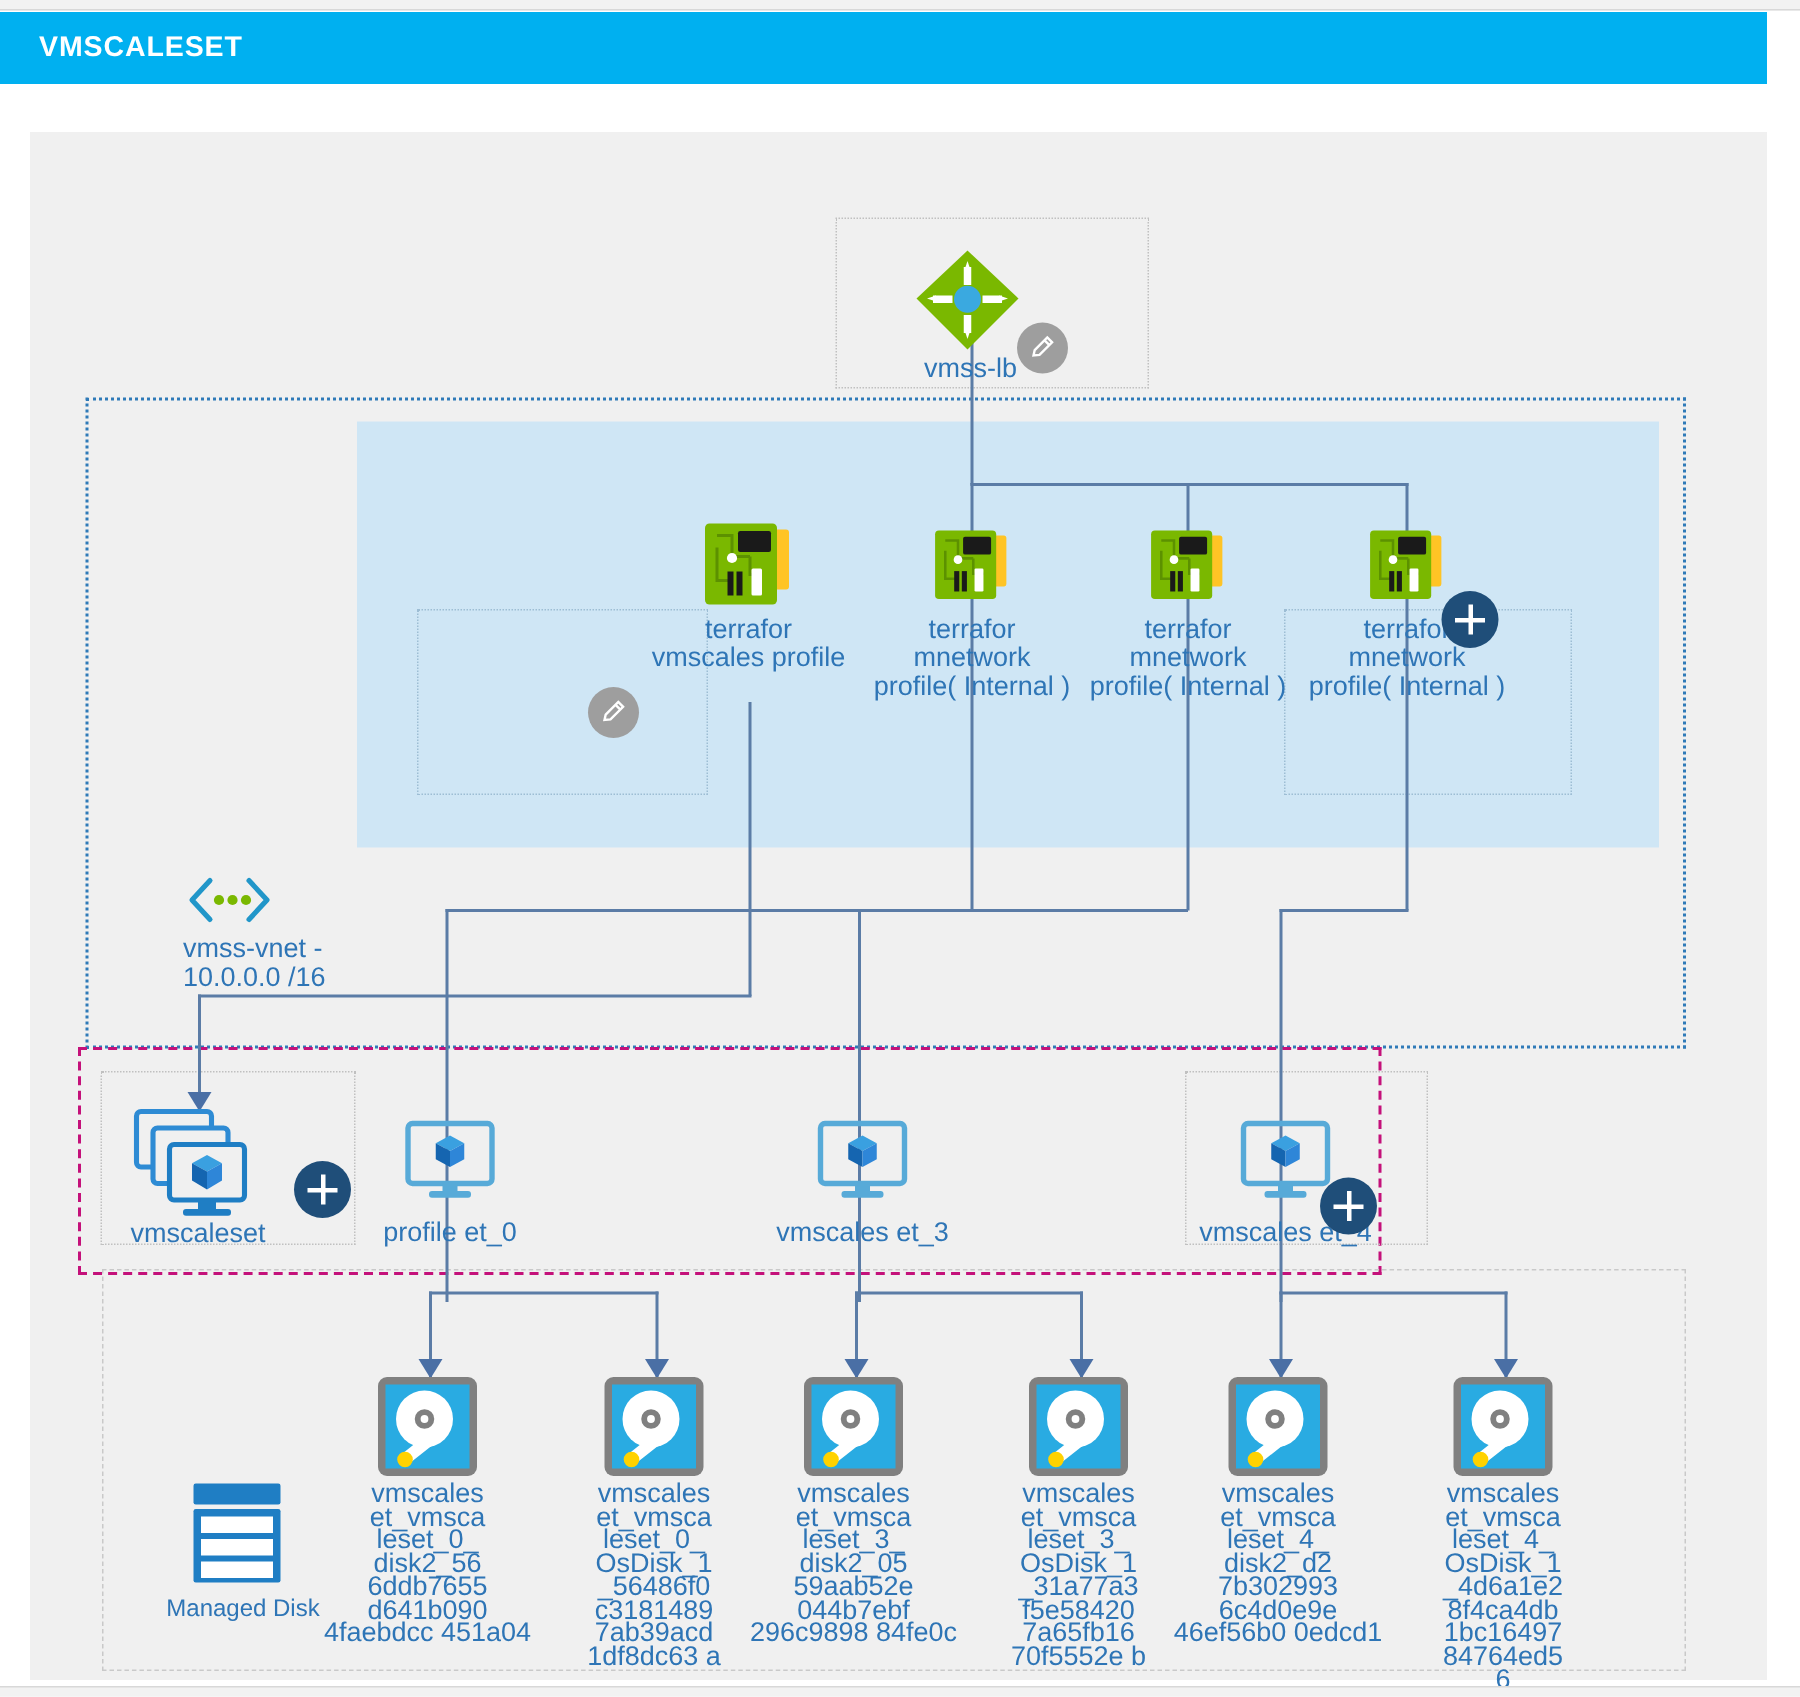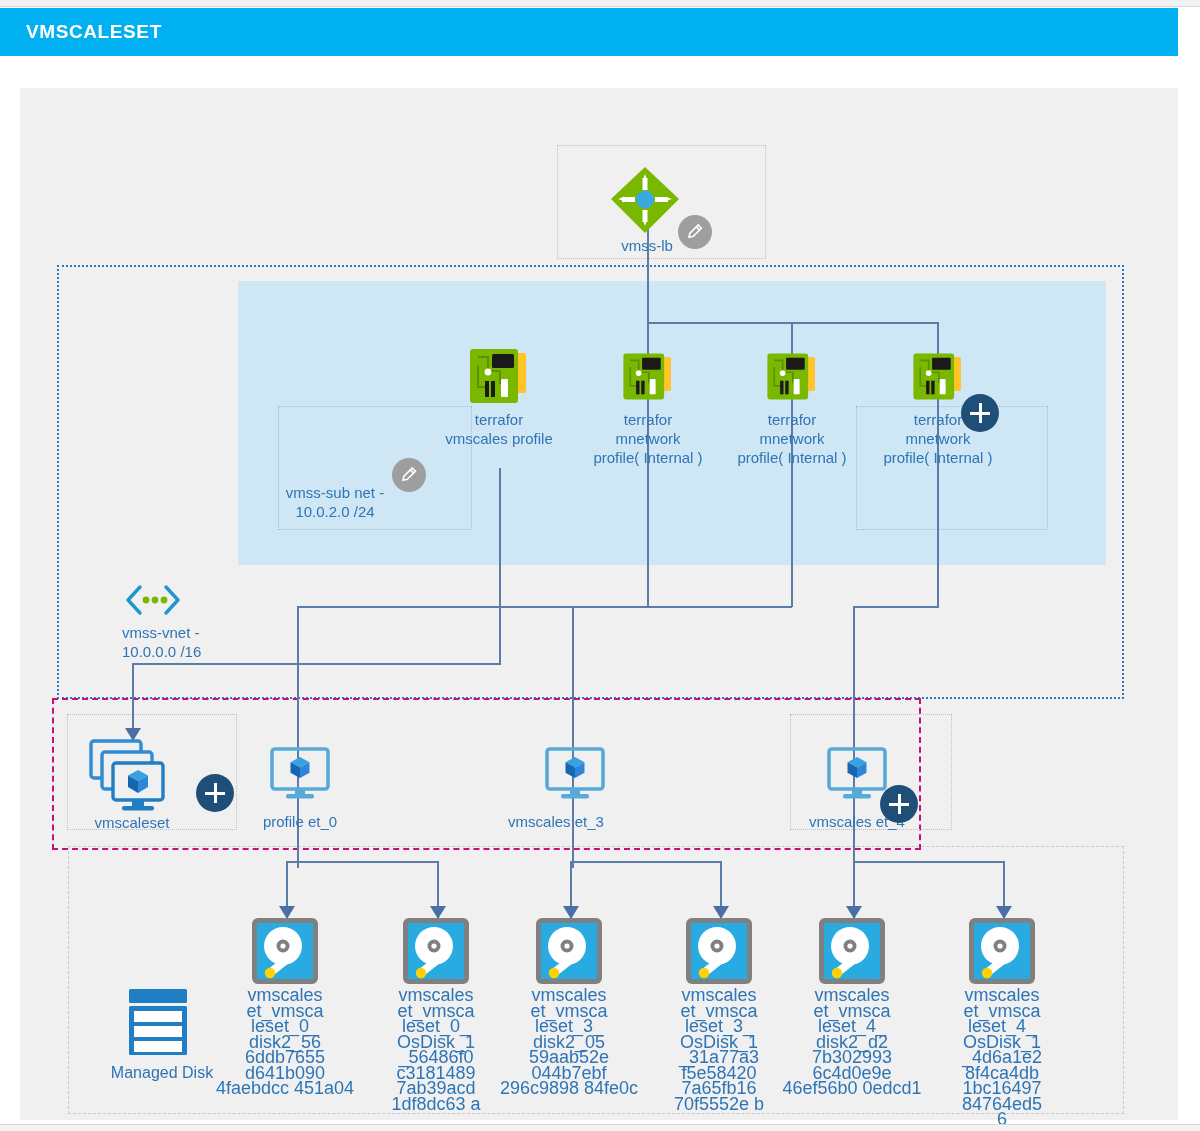--- a/index.html
+++ b/index.html
@@ -44,21 +44,21 @@
   .vline{position:absolute;width:2px;background:#5b7ca6;}
   .hline{position:absolute;height:2px;background:#5b7ca6;}
   .arrow-down{
     position:absolute;width:0;height:0;
     border-left:8px solid transparent;border-right:8px solid transparent;
     border-top:13px solid #4a6fa5;
   }
 
   
   .lbl{
-    position:absolute;color:#2e75b6;font-size:15px;line-height:19px;
+    position:absolute;color:#2e75b6;font-size:18px;line-height:19px;
     text-align:center;font-family:"Liberation Sans", sans-serif;
   }
   .lbl-sm{
     position:absolute;color:#2e75b6;font-size:18px;line-height:15.5px;
     text-align:center;font-family:"Liberation Sans", sans-serif;
   }
   .lbl-left{text-align:left;}
 
   
   .plus-btn{
@@ -244,24 +244,20 @@
   </div>
 
   <div class="plus-btn" style="left:941px;top:306px;"></div>
 
   <div class="edit-btn" style="left:372px;top:370px;">
     <svg width="20" height="20" viewBox="0 0 20 20">
       <path d="M4 15 L4.8 11.4 L13.2 3 L16.4 6.2 L8 14.6 Z" fill="none" stroke="#ffffff" stroke-width="1.6"></path>
       <line x1="11.4" y1="4.9" x2="14.6" y2="8.1" stroke="#ffffff" stroke-width="1.6"></line>
     </svg>
   </div>
-  <div class="lbl" style="left:220px;top:395px;width:190px;">
-    <div>vmss-sub net -</div>
-    <div>10.0.2.0 /24</div>
-  </div>
 
   <div class="icon" style="left:102px;top:495px;width:62px;height:34px;">
     <svg width="62" height="34" viewBox="0 0 62 34">
       <path d="M18 4 L6 17 L18 30" fill="none" stroke="#2196c9" stroke-width="3.4" stroke-linecap="round" stroke-linejoin="round"></path>
       <path d="M44 4 L56 17 L44 30" fill="none" stroke="#2196c9" stroke-width="3.4" stroke-linecap="round" stroke-linejoin="round"></path>
       <circle cx="24" cy="17" r="3.4" fill="#7ab800"></circle>
       <circle cx="33" cy="17" r="3.4" fill="#7ab800"></circle>
       <circle cx="42" cy="17" r="3.4" fill="#7ab800"></circle>
     </svg>
   </div>
@@ -306,21 +302,21 @@
       <rect x="3" y="3" width="56" height="40" rx="3" fill="none" stroke="#57aad8" stroke-width="3.6"></rect>
       <rect x="26" y="42" width="10" height="7" fill="#57aad8"></rect>
       <rect x="17" y="48" width="28" height="4.5" rx="2" fill="#57aad8"></rect>
       <g transform="translate(31,22)">
         <path d="M0 -11 L9.5 -5.8 L0 -0.6 L-9.5 -5.8 Z" fill="#3aa0e0"></path>
         <path d="M-9.5 -5.8 L0 -0.6 L0 10 L-9.5 4.8 Z" fill="#1565b0"></path>
         <path d="M9.5 -5.8 L0 -0.6 L0 10 L9.5 4.8 Z" fill="#2e86d8"></path>
       </g>
     </svg>
   </div>
-  <div class="lbl" style="left:466px;top:724px;width:140px;">vmscales et_3</div>
+  <div class="lbl" style="left:485px;top:724px;width:140px;">vmscales et_3</div>
 
   <div class="icon" style="left:806px;top:658px;width:62px;height:60px;">
     <svg width="62" height="60" viewBox="0 0 62 60">
       <rect x="3" y="3" width="56" height="40" rx="3" fill="none" stroke="#57aad8" stroke-width="3.6"></rect>
       <rect x="26" y="42" width="10" height="7" fill="#57aad8"></rect>
       <rect x="17" y="48" width="28" height="4.5" rx="2" fill="#57aad8"></rect>
       <g transform="translate(31,22)">
         <path d="M0 -11 L9.5 -5.8 L0 -0.6 L-9.5 -5.8 Z" fill="#3aa0e0"></path>
         <path d="M-9.5 -5.8 L0 -0.6 L0 10 L-9.5 4.8 Z" fill="#1565b0"></path>
         <path d="M9.5 -5.8 L0 -0.6 L0 10 L9.5 4.8 Z" fill="#2e86d8"></path>

